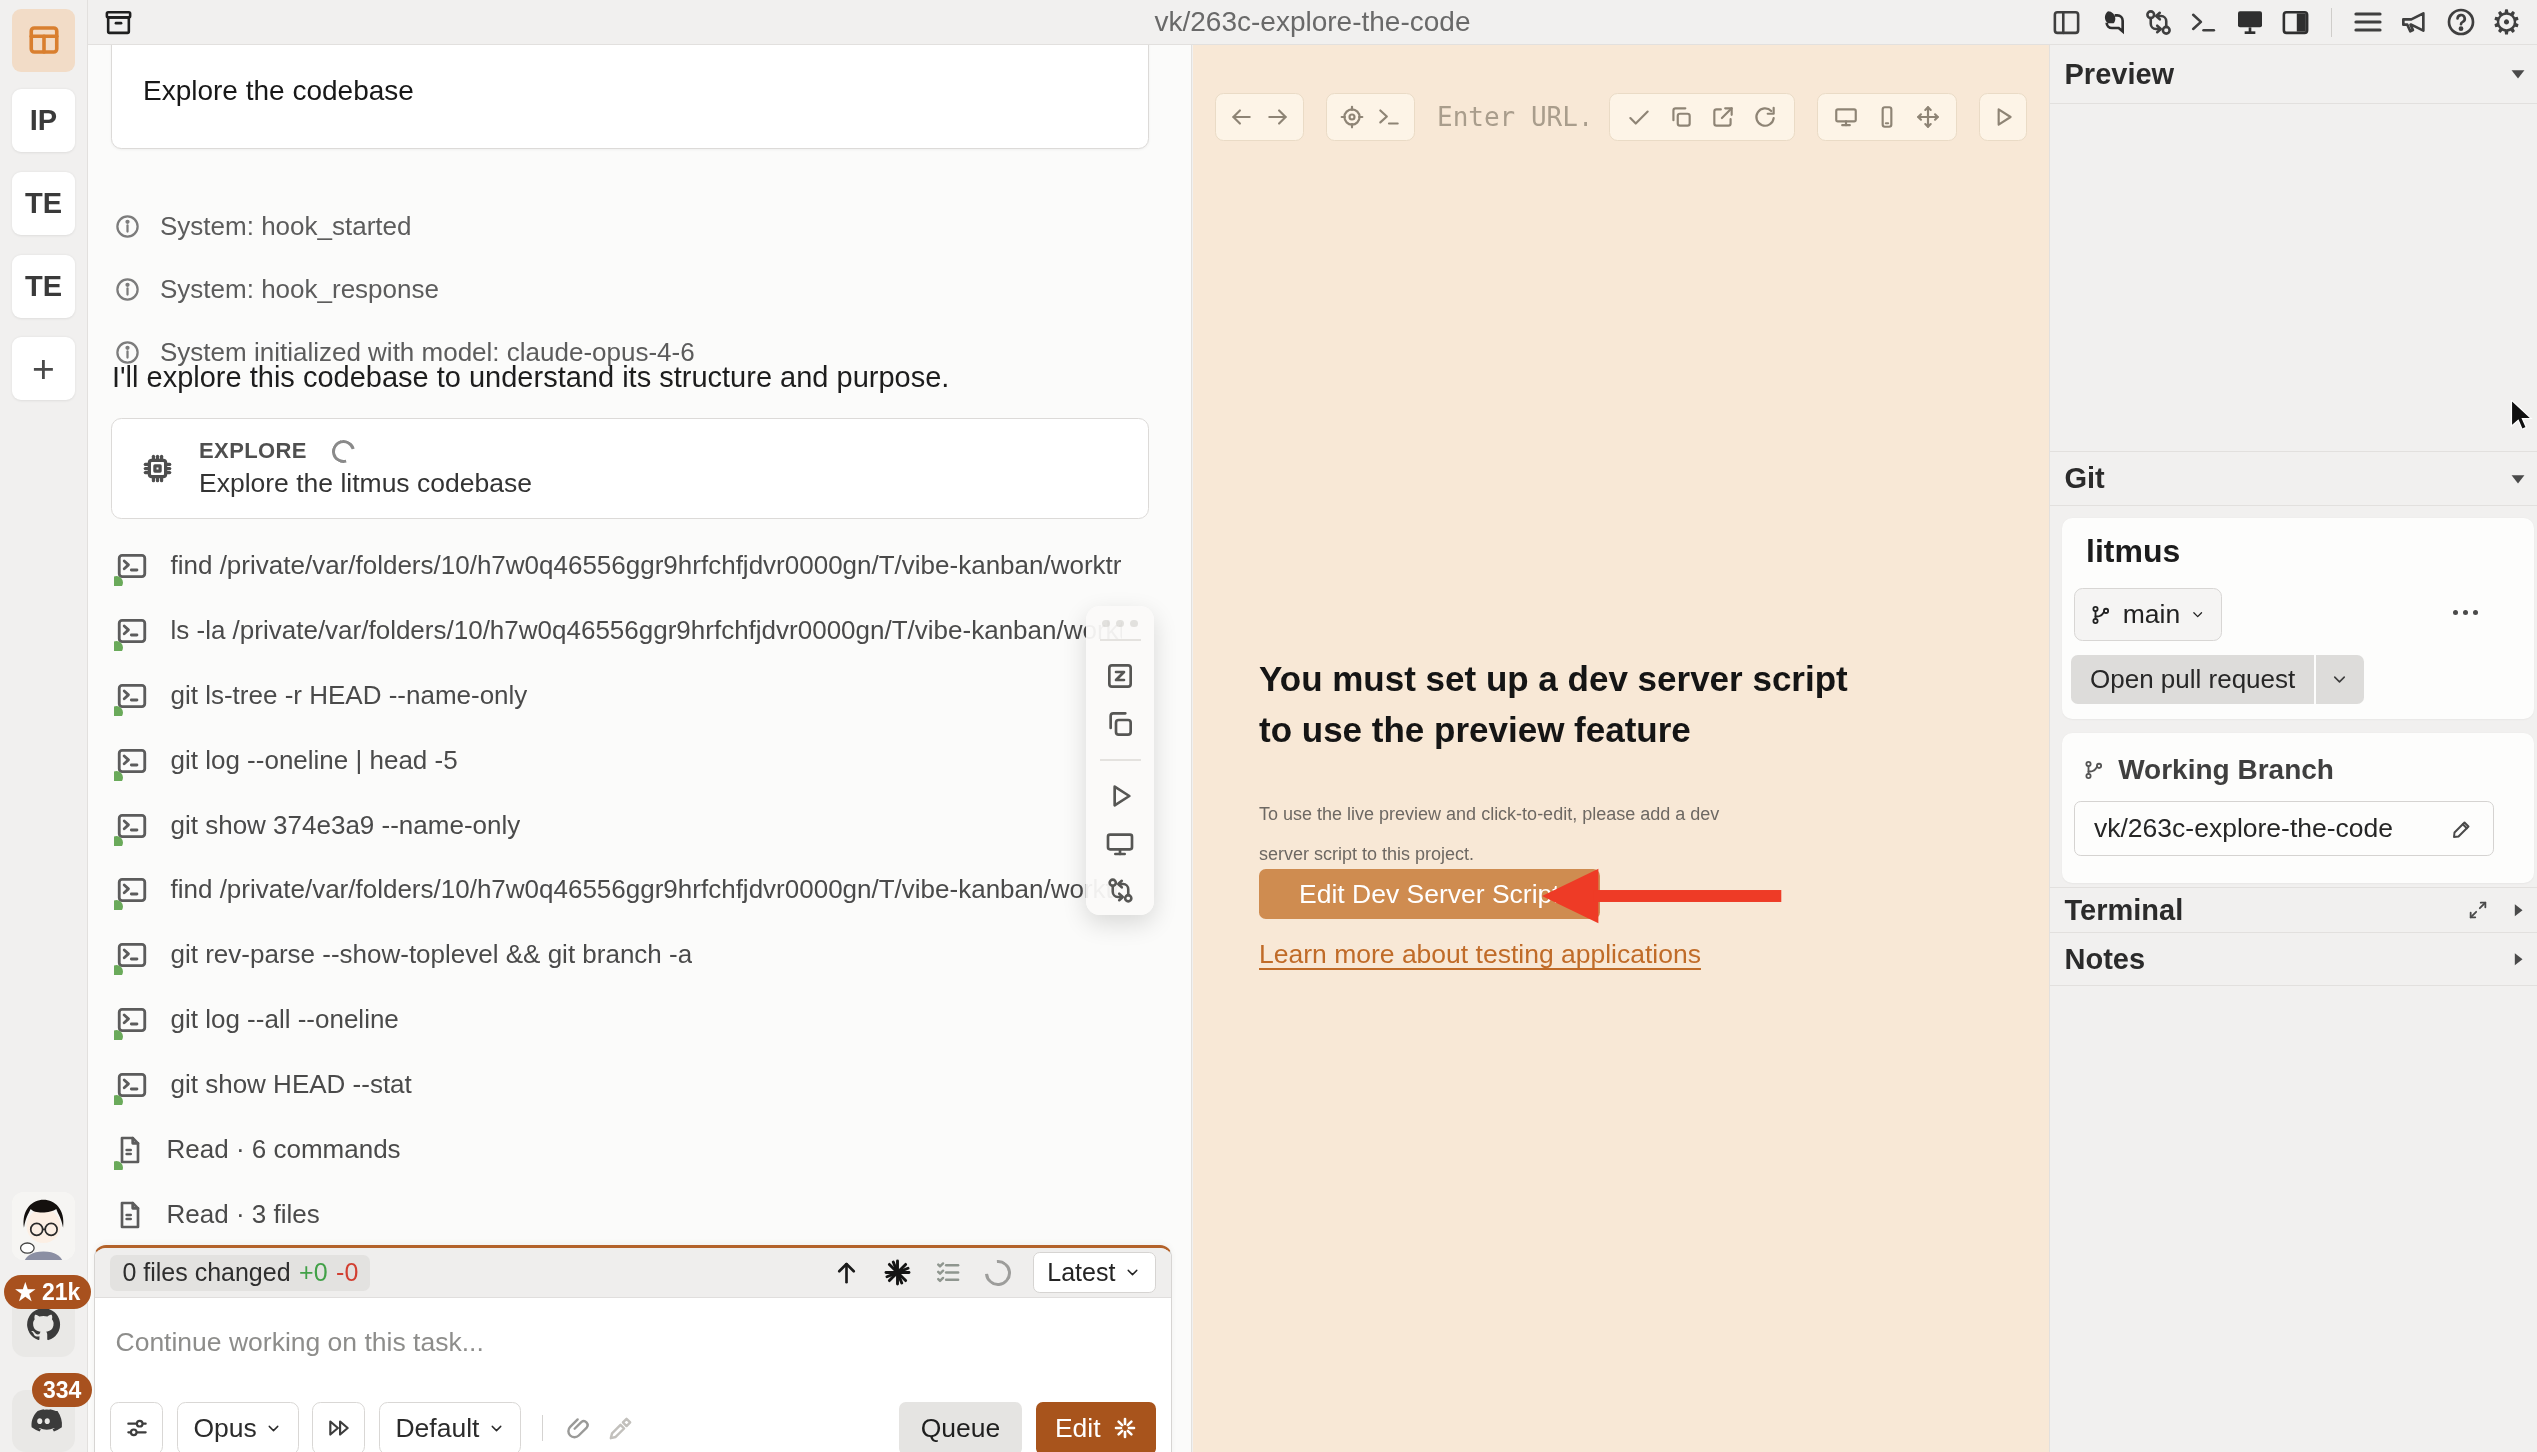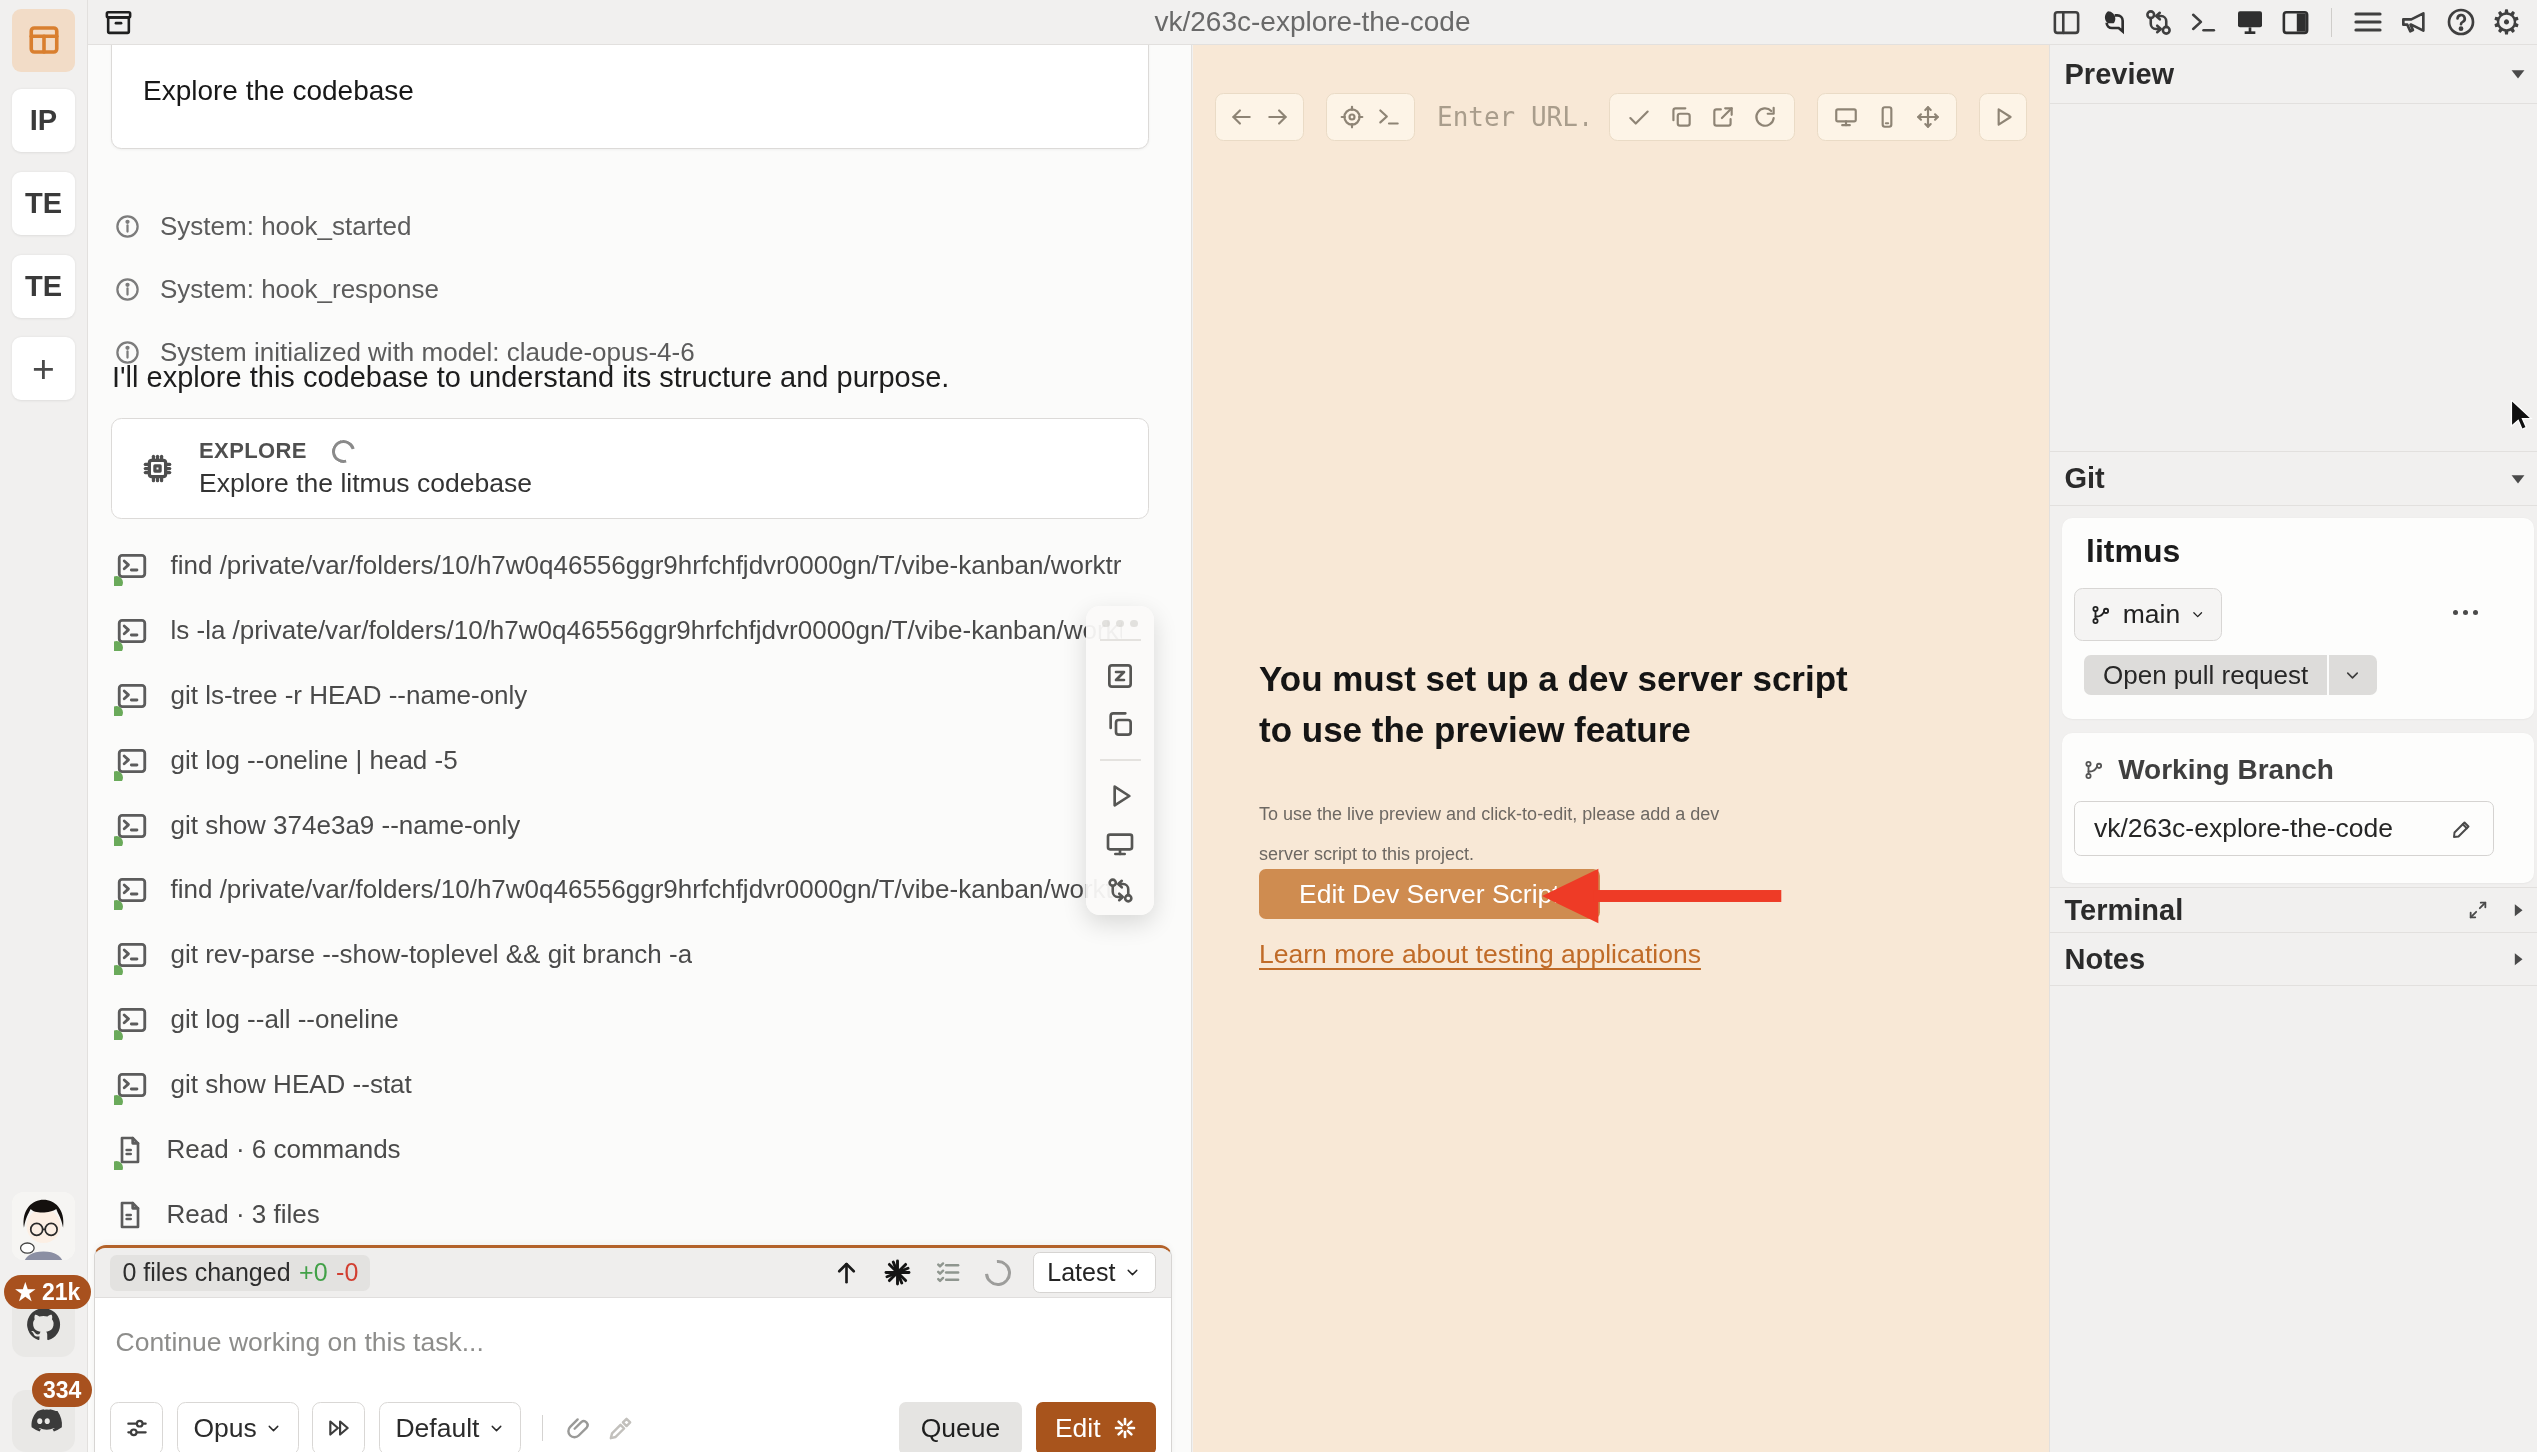--- a/index.html
+++ b/index.html
@@ -111,21 +111,21 @@
   .rightbar{position:absolute;left:2049px;top:45px;right:0;bottom:0;background:var(--bg);border-left:0.9px solid var(--line)}
   .sec{position:absolute;left:0;right:0;display:flex;align-items:center;padding:0 8.5px 0 14.5px;
     font-size:29px;font-weight:bold;color:#2b2b2b;border-bottom:0.9px solid var(--line)}
   .sec .tail{margin-left:auto;display:flex;align-items:center;gap:19px;color:#4a4a4a}
   .card{position:absolute;left:12px;width:472px;background:#fdfdfc;border-radius:10.3px;box-shadow:0 0.9px 1.7px rgba(0,0,0,.04)}
   .repoName{position:absolute;left:24px;top:15.4px;font-size:32px;font-weight:bold;color:#1c1c1c}
   .branchBtn{position:absolute;left:12px;top:70px;height:53px;background:#f5f4f3;border:1.3px solid #d8d6d4;
     border-radius:8.5px;display:flex;align-items:center;gap:10.3px;padding:0 15.4px;font-size:26.5px;color:#222}
   .moreDots{position:absolute;left:391px;top:92px;display:flex;gap:5.1px}
   .moreDots i{width:5.1px;height:5.1px;border-radius:50%;background:#4a4a4a}
-  .prBtn{position:absolute;left:22px;top:137px;height:40px;display:flex}
+  .prBtn{position:absolute;left:9px;top:137px;height:49px;display:flex}
   .prBtn .seg1{background:#dddcda;border-radius:6.8px 0 0 6.8px;display:flex;align-items:center;
     padding:0 19px;font-size:26px;color:#272727}
   .prBtn .seg2{background:#dddcda;border-radius:0 6.8px 6.8px 0;width:48px;margin-left:1.7px;
     display:flex;align-items:center;justify-content:center;color:#3c3c3c}
   .wbTitle{position:absolute;left:20.5px;top:20.5px;display:flex;align-items:center;gap:13.7px;
     font-size:28px;font-weight:bold;color:#3f3f3f}
   .wbInput{position:absolute;left:12px;top:68px;width:420px;height:55px;border:1.3px solid #d5d3d1;
     border-radius:6.8px;display:flex;align-items:center;padding:0 19px;font-size:26.5px;color:#262626;background:#fdfdfc}
   .wbInput .pen{margin-left:auto;color:#4a4a4a}
   .cursor{position:absolute;left:2510px;top:400px;z-index:9}

